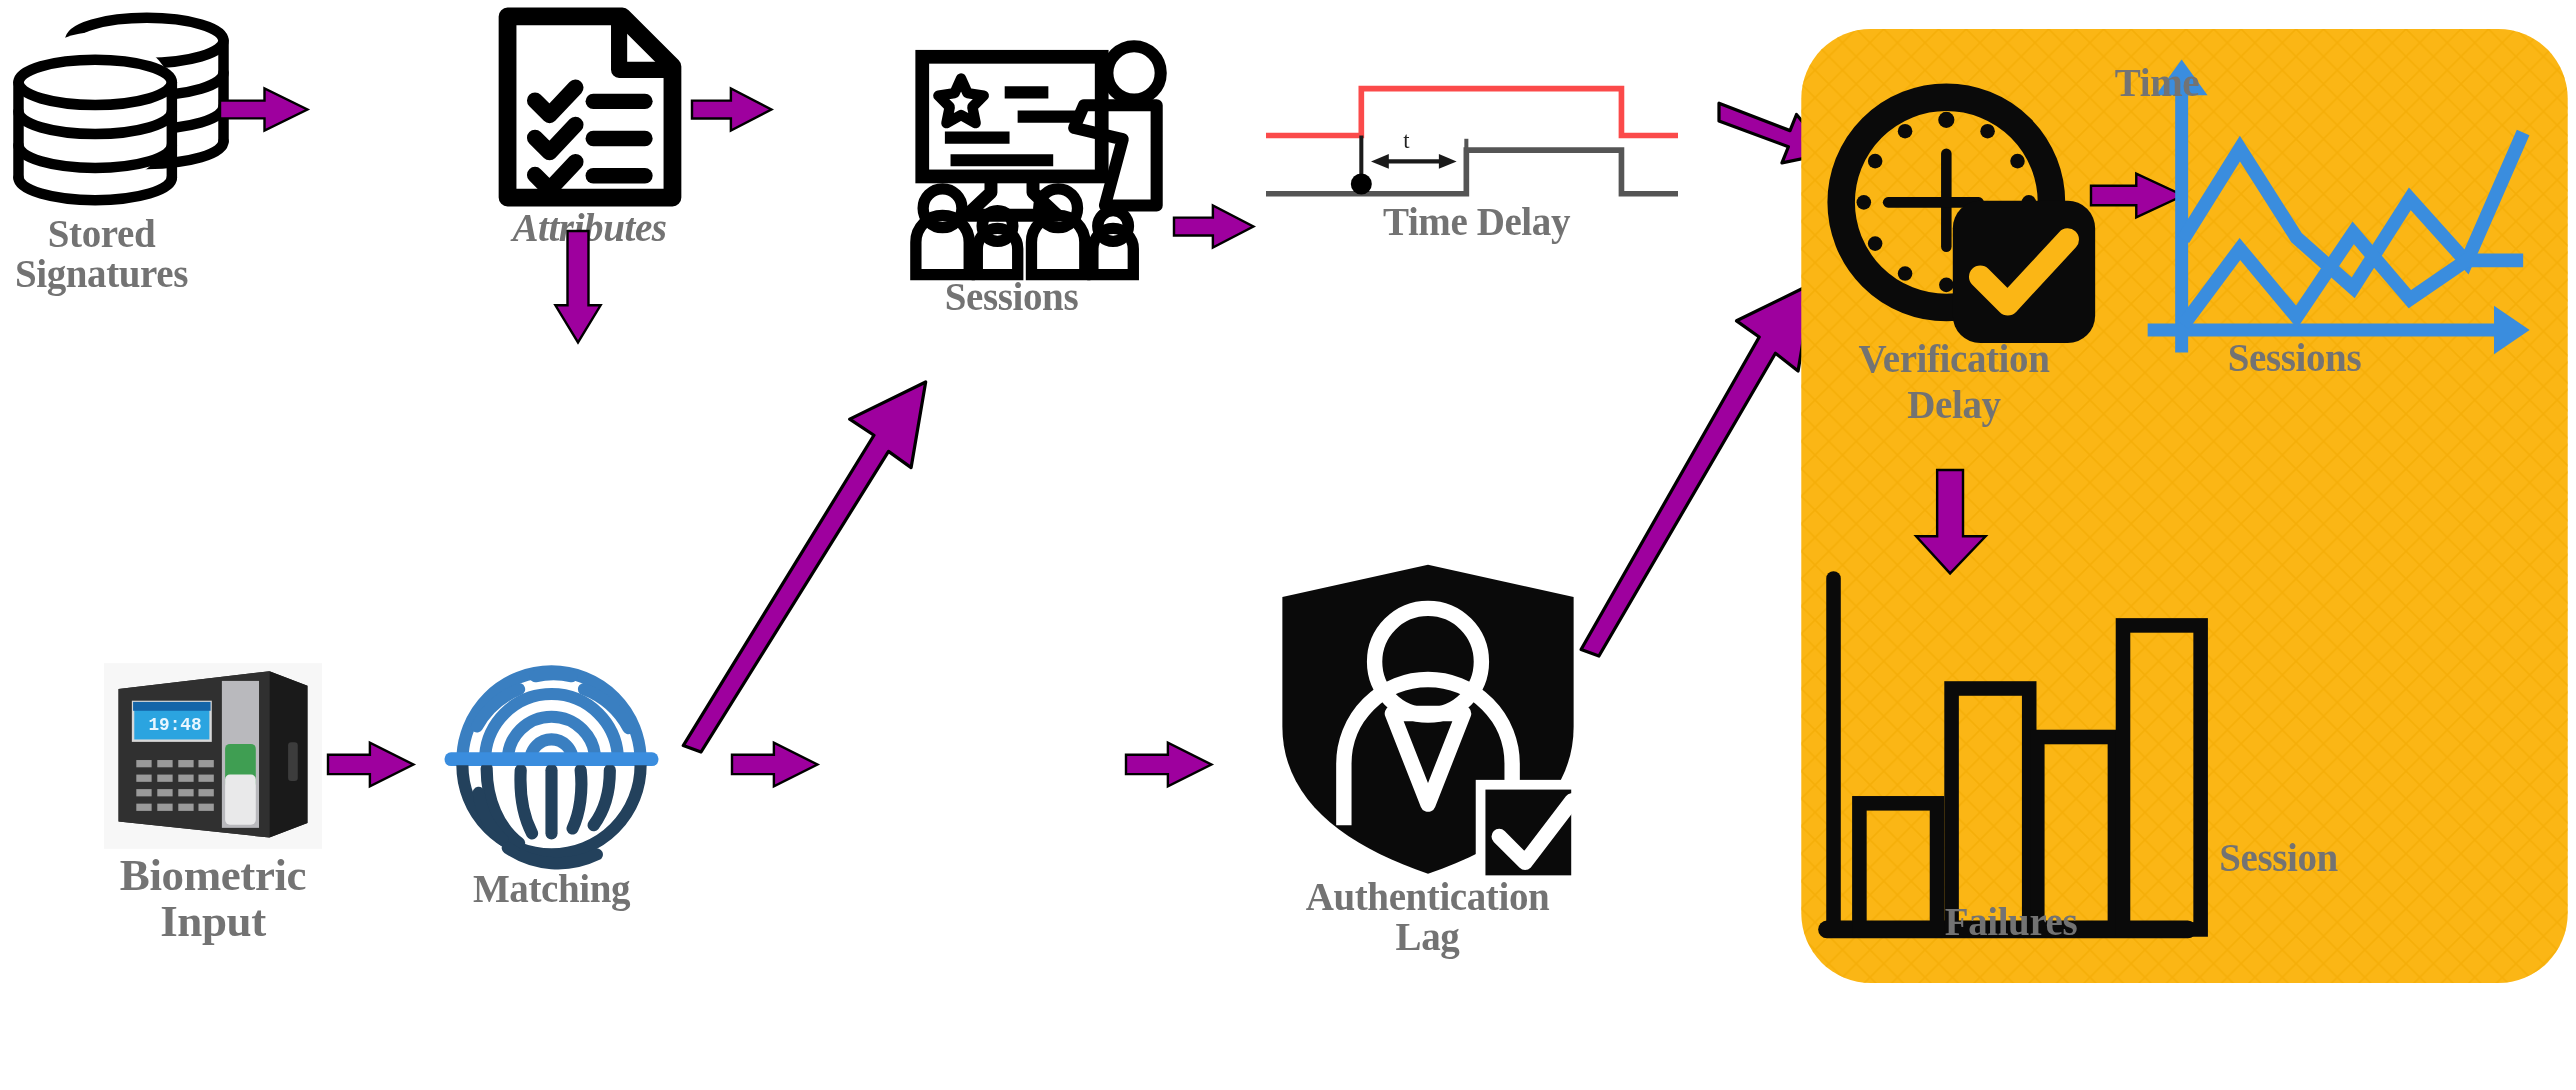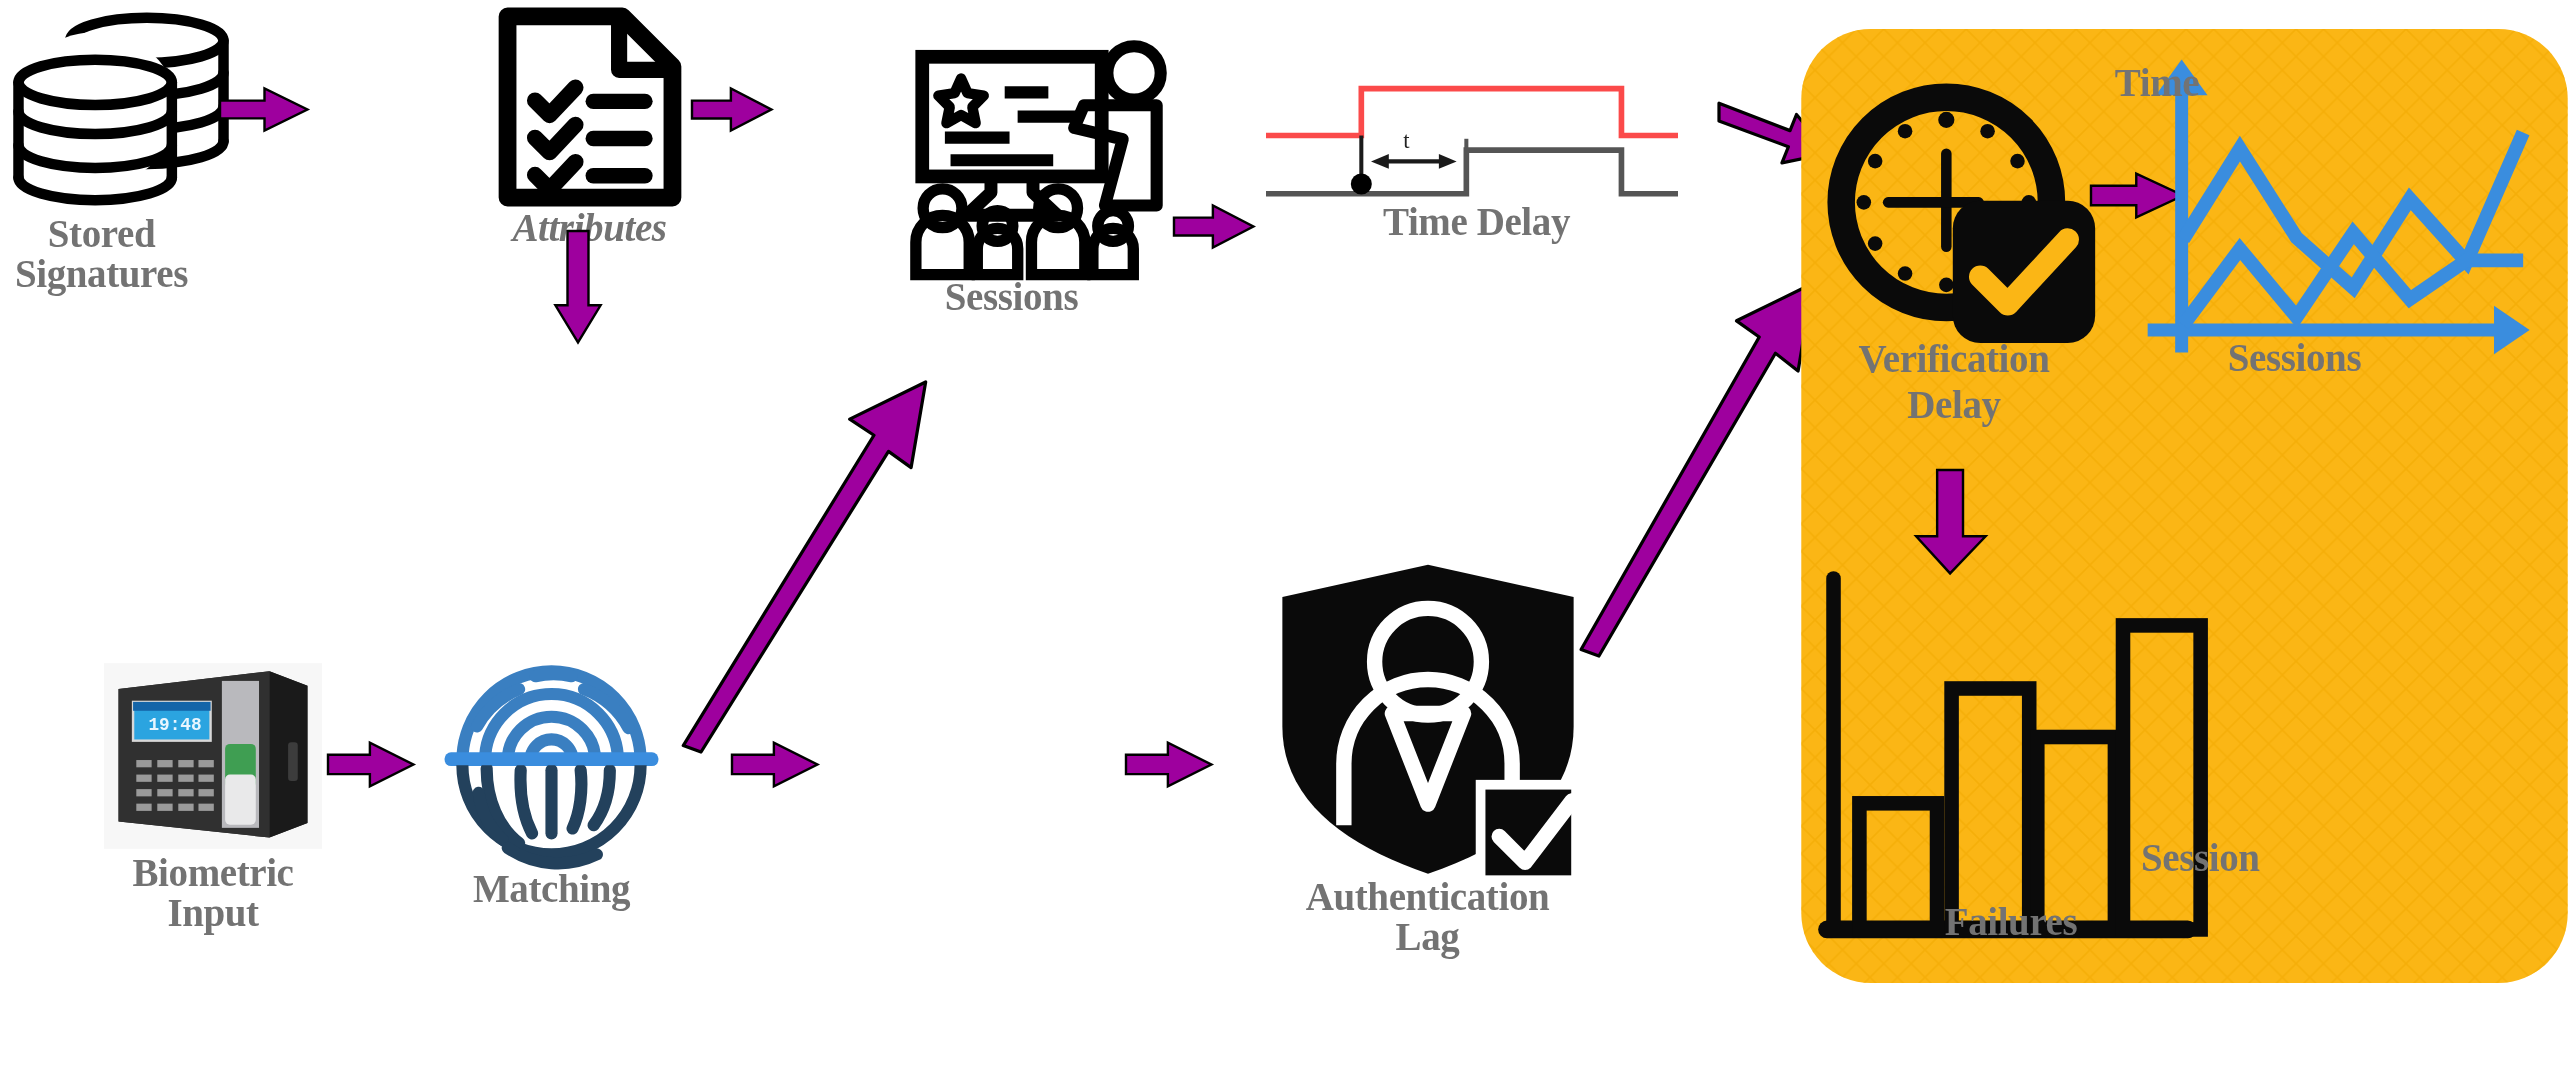--- a/index.html
+++ b/index.html
@@ -170,21 +170,21 @@
           <rect x="66" y="156" width="19" height="9"></rect>
         <rect x="92" y="156" width="19" height="9"></rect>
           <rect x="117" y="156" width="19" height="9"></rect>
         <rect x="40" y="174" width="19" height="9"></rect>
           <rect x="66" y="174" width="19" height="9"></rect>
         <rect x="92" y="174" width="19" height="9"></rect>
           <rect x="117" y="174" width="19" height="9"></rect>
       </g>
       <rect x="228" y="98" width="12" height="48" rx="4" fill="#3c3c3c"></rect>
     </svg>
-    <div class="lbl" style="left:-53px;top:190px;width:324px;font-size:39px;">Biometric
+    <div class="lbl" style="left:-53px;top:190px;width:324px;font-size:45px;">Biometric
 Input</div>
   </div>
 
   <div class="node" style="left:328px;top:740px;">
     <svg width="87" height="49" viewBox="0 0 108 60">
         <polygon points="0,18 52,18 52,3 106,30 52,57 52,42 0,42" fill="#9e009e" stroke="#000" stroke-width="3"></polygon>
       </svg>
   </div>
 
   <div class="node" style="left:430px;top:647px;">
@@ -331,17 +331,17 @@
 
       <line x1="52" y1="494" x2="498" y2="494" stroke="#0a0a0a" stroke-width="22" stroke-linecap="round"></line>
 
       <rect x="92" y="338" width="96" height="156" fill="none" stroke="#0a0a0a" stroke-width="18"></rect>
       <rect x="206" y="196" width="96" height="298" fill="none" stroke="#0a0a0a" stroke-width="18"></rect>
       <rect x="312" y="256" width="96" height="238" fill="none" stroke="#0a0a0a" stroke-width="18"></rect>
       <rect x="418" y="118" width="96" height="376" fill="none" stroke="#0a0a0a" stroke-width="18"></rect>
     </svg>
 
     <div class="lbl" style="left:40px;top:873px;width:340px;font-size:39px;">Failures</div>
-    <div class="lbl" style="left:340px;top:809px;width:275px;font-size:39px;text-align:left;">Session</div>
+    <div class="lbl" style="left:340px;top:809px;width:275px;font-size:39px;text-align:center;">Session</div>
   </div>
 
 </div>
 
 
 </body></html>

